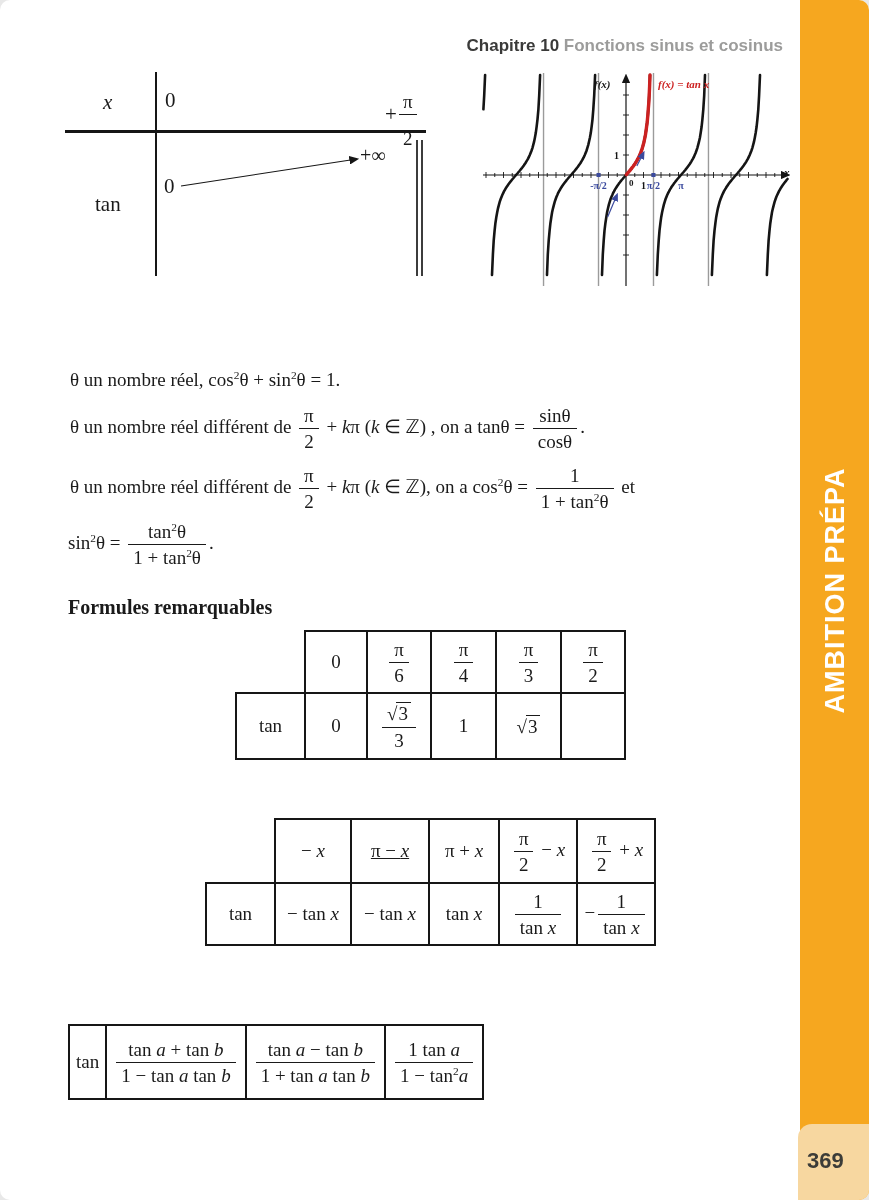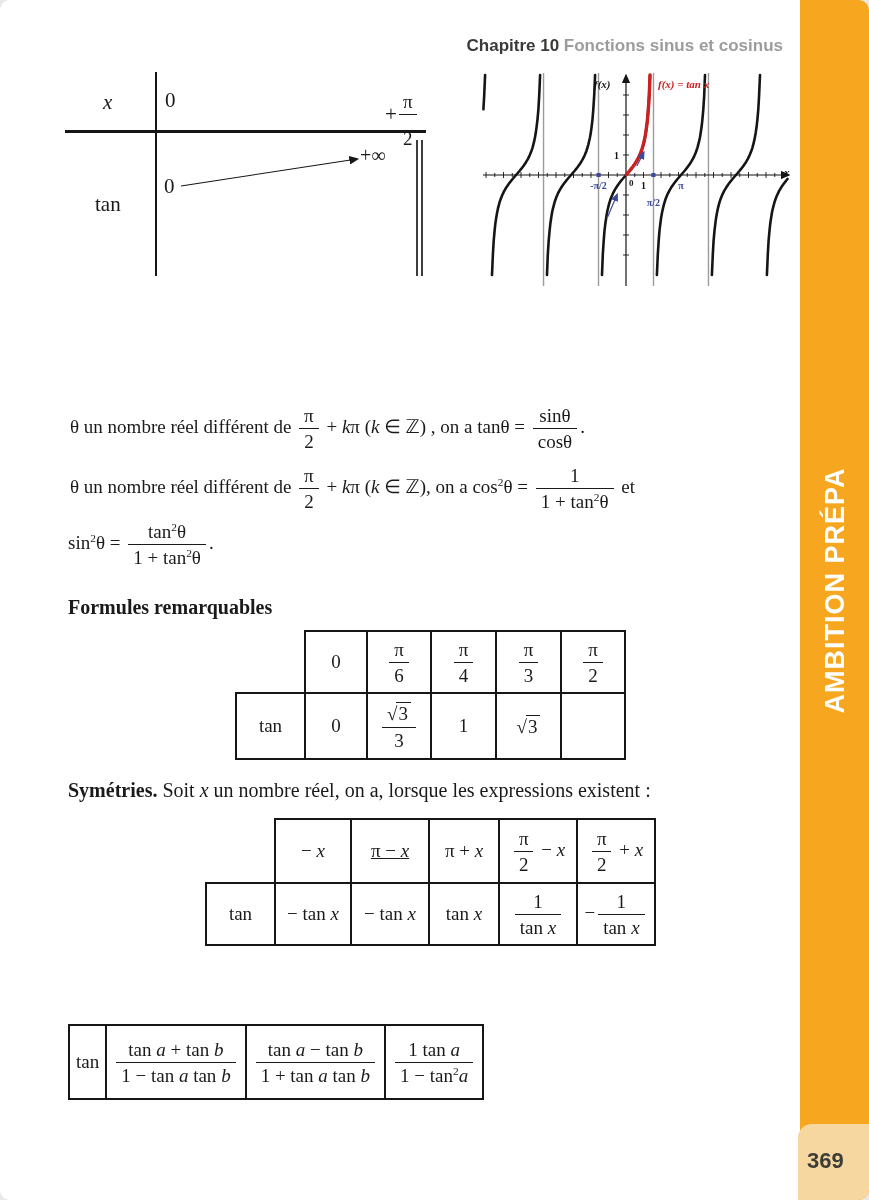--- a/index.html
+++ b/index.html
@@ -158,26 +158,27 @@
         <line x1="158.85" y1="98" x2="165.5" y2="85" stroke="#3b4a9e" stroke-width="1.2" marker-end="url(#bah)"></line>
       </svg>
     <span class="glabel" style="left:116px;top:10px;color:#151515;">f(x)</span>
     <span class="glabel" style="left:180px;top:10px;color:#cc2121;">f(x) = tan x</span>
     <span class="glabel" style="left:306px;top:98px;color:#151515;">x</span>
     <span class="glabel" style="left:151px;top:110px;font-size:9px;font-style:normal;color:#151515;">0</span>
     <span class="glabel" style="left:136px;top:82px;font-style:normal;color:#151515;font-size:10px;">1</span>
     <div id="gticks">
         <span class="gtick" style="left: 107.511px; top: 112px; color: rgb(59, 74, 158);">-π/2</span>
         <span class="gtick" style="left: 152.5px; top: 112px; color: rgb(21, 21, 21);">1</span>
-        <span class="gtick" style="left: 162.489px; top: 129px; color: rgb(59, 74, 158);">π/2</span>
+        <span class="gtick" style="left: 162.489px; top: 112px; color: rgb(59, 74, 158);">π/2</span>
         <span class="gtick" style="left: 189.978px; top: 112px; color: rgb(59, 74, 158);">π</span>
       </div>
   </div>
 
 
+  <div class="abs math nowrap" style="left:70px;top:368px;"><span>θ  un nombre réel,  cos</span><span class="sup">2</span><span>θ + sin</span><span class="sup">2</span><span>θ = 1.</span></div>
   <div class="abs math nowrap" style="left:70px;top:404px;"><span>θ  un nombre réel différent de </span><span class="frac"><span class="num"><span>π</span></span><span class="den"><span>2</span></span></span><span> + </span><span class="it">k</span><span>π  (</span><span class="it">k</span><span> ∈ ℤ) , on a  tanθ = </span><span class="frac"><span class="num"><span>sinθ</span></span><span class="den"><span>cosθ</span></span></span><span>.</span></div>
   <div class="abs math nowrap" style="left:70px;top:464px;"><span>θ  un nombre réel différent de </span><span class="frac"><span class="num"><span>π</span></span><span class="den"><span>2</span></span></span><span> + </span><span class="it">k</span><span>π  (</span><span class="it">k</span><span> ∈ ℤ), on a  cos</span><span class="sup">2</span><span>θ = </span><span class="frac"><span class="num"><span>1</span></span><span class="den"><span>1 + tan</span><span class="sup">2</span><span>θ</span></span></span><span>  et</span></div>
   <div class="abs math nowrap" style="left:68px;top:520px;"><span>sin</span><span class="sup">2</span><span>θ = </span><span class="frac"><span class="num"><span>tan</span><span class="sup">2</span><span>θ</span></span><span class="den"><span>1 + tan</span><span class="sup">2</span><span>θ</span></span></span><span>.</span></div>
 
   <div class="abs sec-head" style="left:68px;top:596px;">Formules remarquables</div>
 
   <table class="mtab" style="left:235px;top:630px;">
     <tbody>
         <tr style="height:62px;">
       <td class="blank" style="width:56px;"></td>
@@ -191,21 +192,20 @@
       <td><span>tan</span></td>
       <td><span>0</span></td>
       <td><span class="frac"><span class="num"><span class="sqrt"><span class="rsign">√</span><span class="rad">3</span></span></span><span class="den"><span>3</span></span></span></td>
       <td><span>1</span></td>
       <td><span class="sqrt"><span class="rsign">√</span><span class="rad">3</span></span></td>
       <td></td>
     </tr>
   </tbody>
     </table>
 
-  <div class="abs math nowrap" style="left:68px;top:778px;font-size:20px;"><span class="bd">Symétries.</span><span> Soit </span><span class="it">x</span><span> un nombre réel, on a, lorsque les expressions existent :</span></div>
 
   <table class="mtab" style="left:205px;top:818px;">
     <tbody>
         <tr style="height:64px;">
       <td class="blank" style="width:56px;"></td>
       <td style="width:62px;"><span>− </span><span class="it">x</span></td>
       <td style="width:64px;text-decoration:underline;"><span>π − </span><span class="it">x</span></td>
       <td style="width:56px;"><span>π + </span><span class="it">x</span></td>
       <td style="width:64px;"><span class="frac"><span class="num"><span>π</span></span><span class="den"><span>2</span></span></span><span> − </span><span class="it">x</span></td>
       <td style="width:64px;"><span class="frac"><span class="num"><span>π</span></span><span class="den"><span>2</span></span></span><span> + </span><span class="it">x</span></td>

